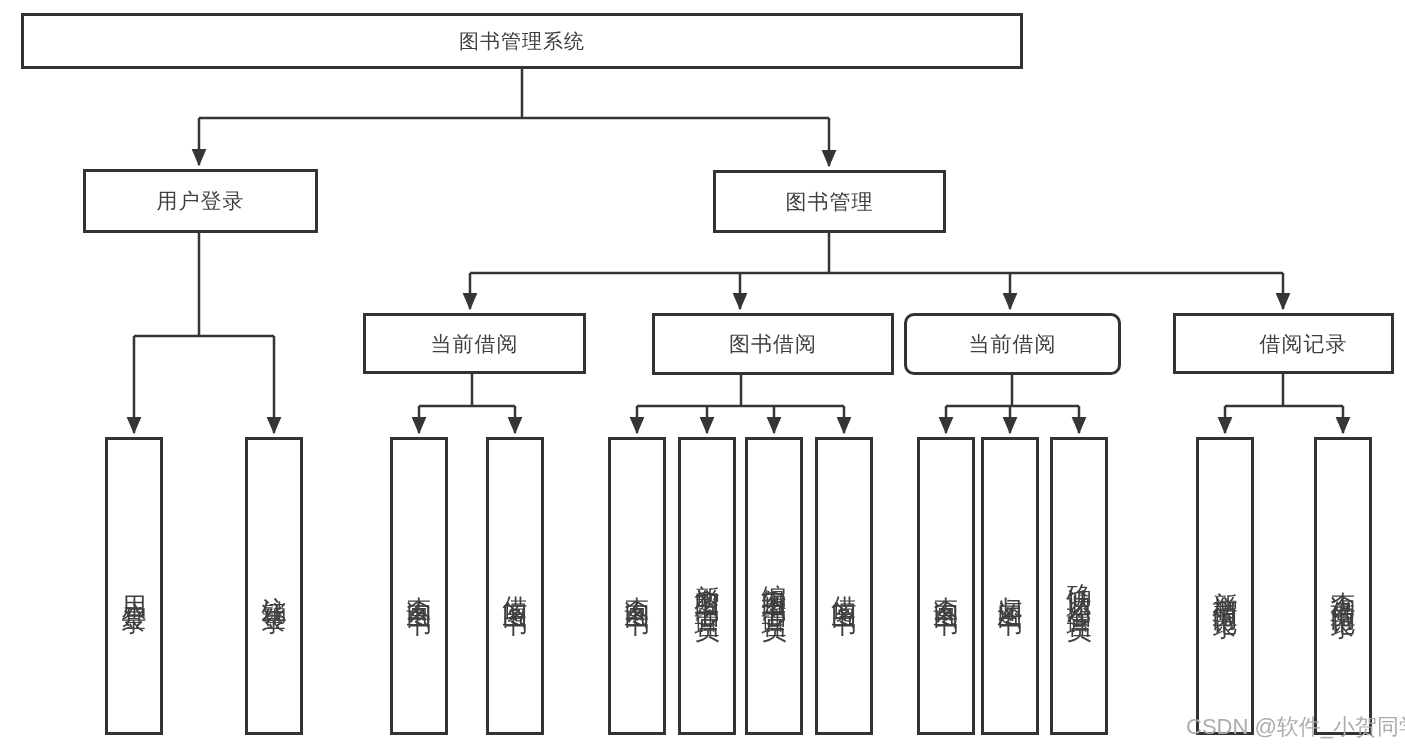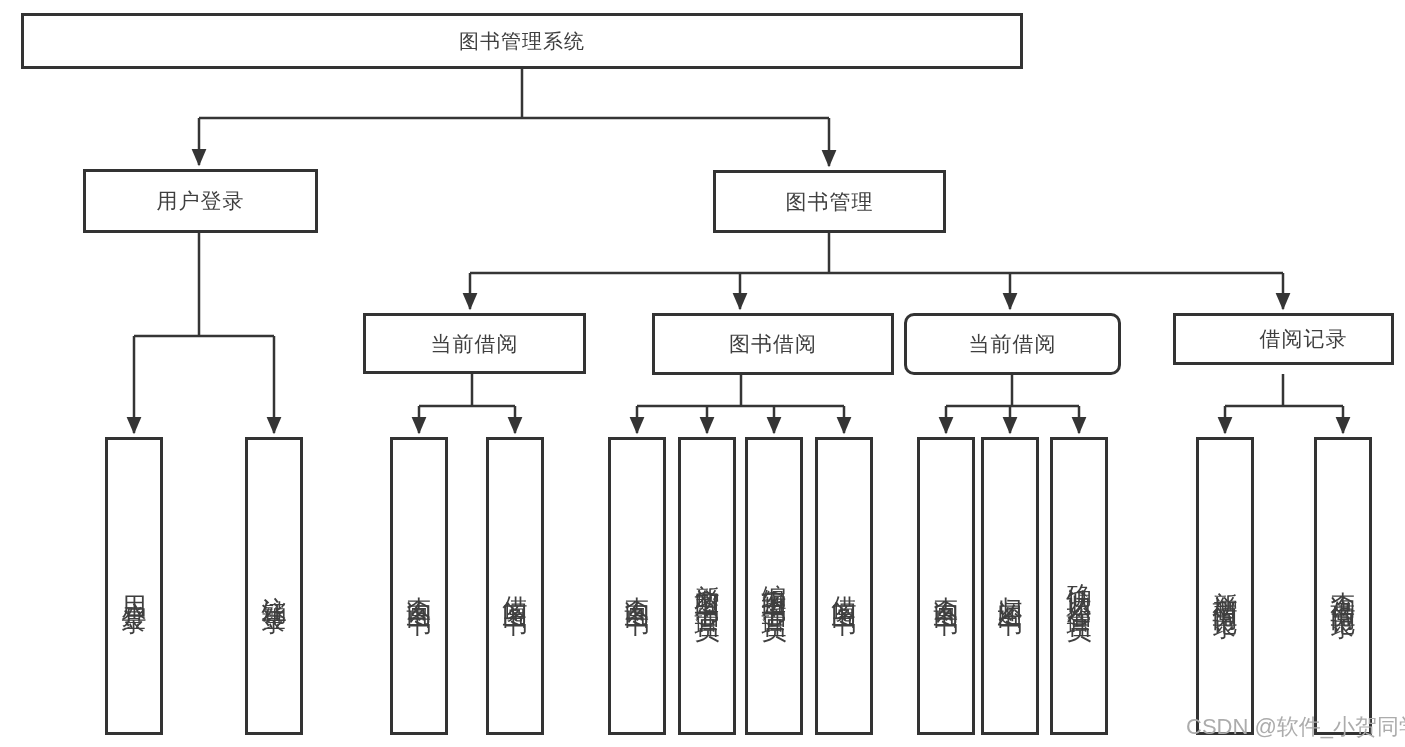--- a/index.html
+++ b/index.html
@@ -24,21 +24,21 @@
     color:#3f3f3f;
     letter-spacing:1px;
     z-index:2;
   }
   .root  { left:21px;   top:13px;  width:1002px; height:56px; font-size:20px; }
   .n-user{ left:83px;   top:169px; width:235px;  height:64px; }
   .n-book{ left:713px;  top:170px; width:233px;  height:63px; }
   .n-new { left:363px;  top:313px; width:223px;  height:61px; }
   .n-bor { left:632px;  top:313px; width:242px;  height:62px;margin-left:20px; }
   .n-cur { left:904px;  top:313px; width:217px;  height:62px;border-radius:10px; }
-  .n-rec { left:1173px; top:313px; width:221px;  height:52px;padding-left:40px; }
+  .n-rec { left:1173px; top:313px; width:221px;  height:61px;padding-left:40px; }
   .leaf {
     position:absolute;
     top:437px;
     width:58px;
     height:298px;
     background:#ffffff;
     border:3px solid #333333;
     box-sizing:border-box;
     display:flex;
     align-items:center;

